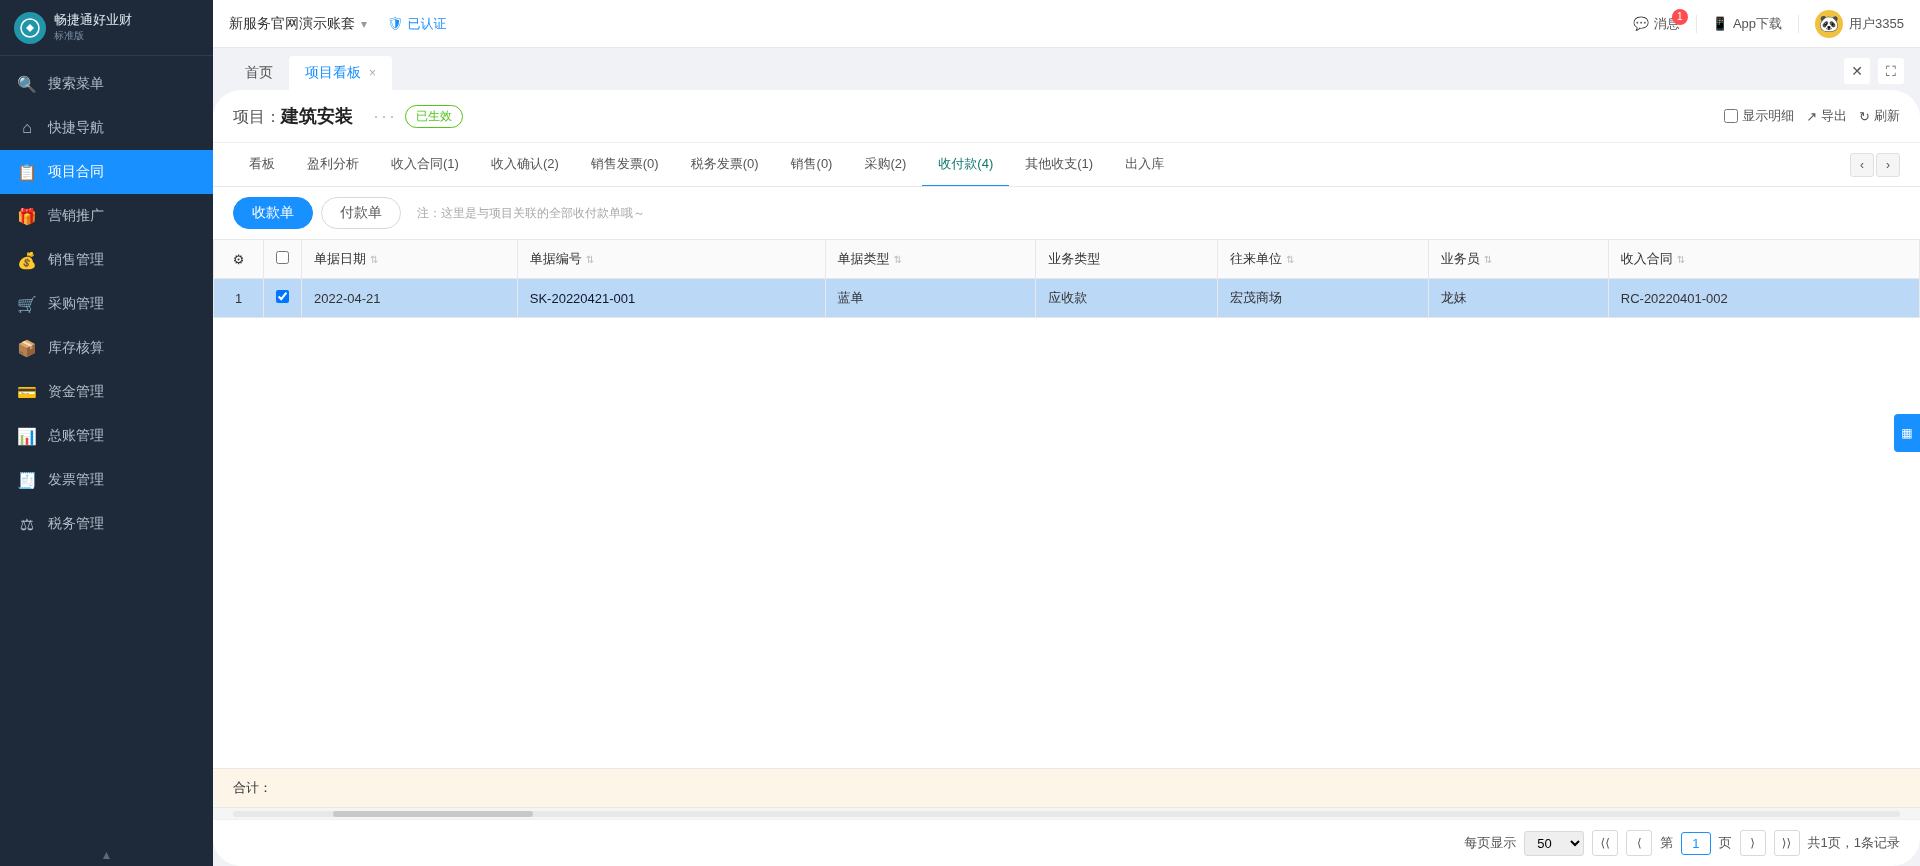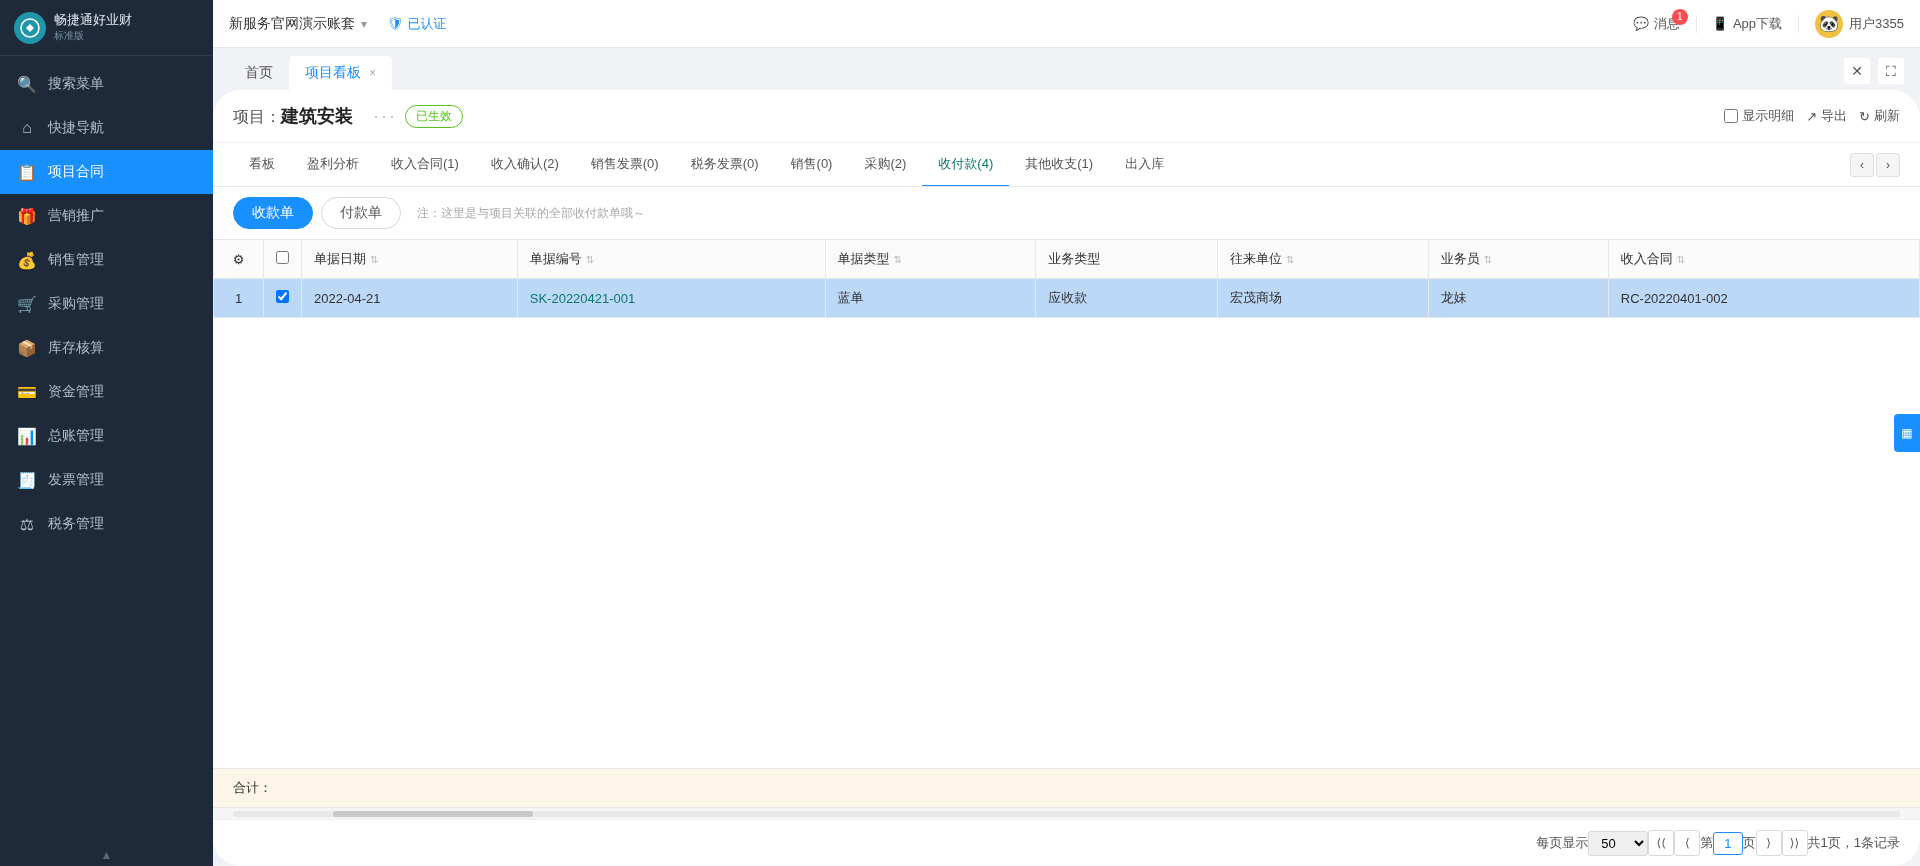--- a/index.html
+++ b/index.html
@@ -329,21 +329,21 @@
     .data-table th.center { text-align: center; }
     .data-table td {
       border: 1px solid #e8e8e8;
       padding: 10px 12px;
       color: #333;
       white-space: nowrap;
     }
     .data-table tr.selected td { background: #bcd8f7; }
     .data-table td.center { text-align: center; }
     .sort-icon { color: #bbb; margin-left: 4px; font-size: 10px; }
-    .link-text { color: #0f766e; cursor: pointer; text-decoration: none; }
+    .link-text { color: #0f172a; cursor: pointer; text-decoration: none; }
     .col-checkbox { width: 36px; }
     .col-num { width: 50px; }
 
     
     .total-row {
       background: #fdf6e8;
       padding: 10px 20px;
       font-size: 13px;
       color: #333;
       border-top: 1px solid #e8e8e8;
@@ -375,20 +375,21 @@
       position: absolute;
       left: 100px;
     }
 
     
     .pagination {
       display: flex;
       align-items: center;
       justify-content: flex-end;
       padding: 10px 20px;
+      gap: 8px;
       border-top: 1px solid #f0f0f0;
       flex-shrink: 0;
       font-size: 13px;
       color: #555;
     }
     .pagination-label { color: #555; }
     .pagination-select {
       border: 1px solid #d9d9d9;
       border-radius: 3px;
       padding: 3px 8px;

